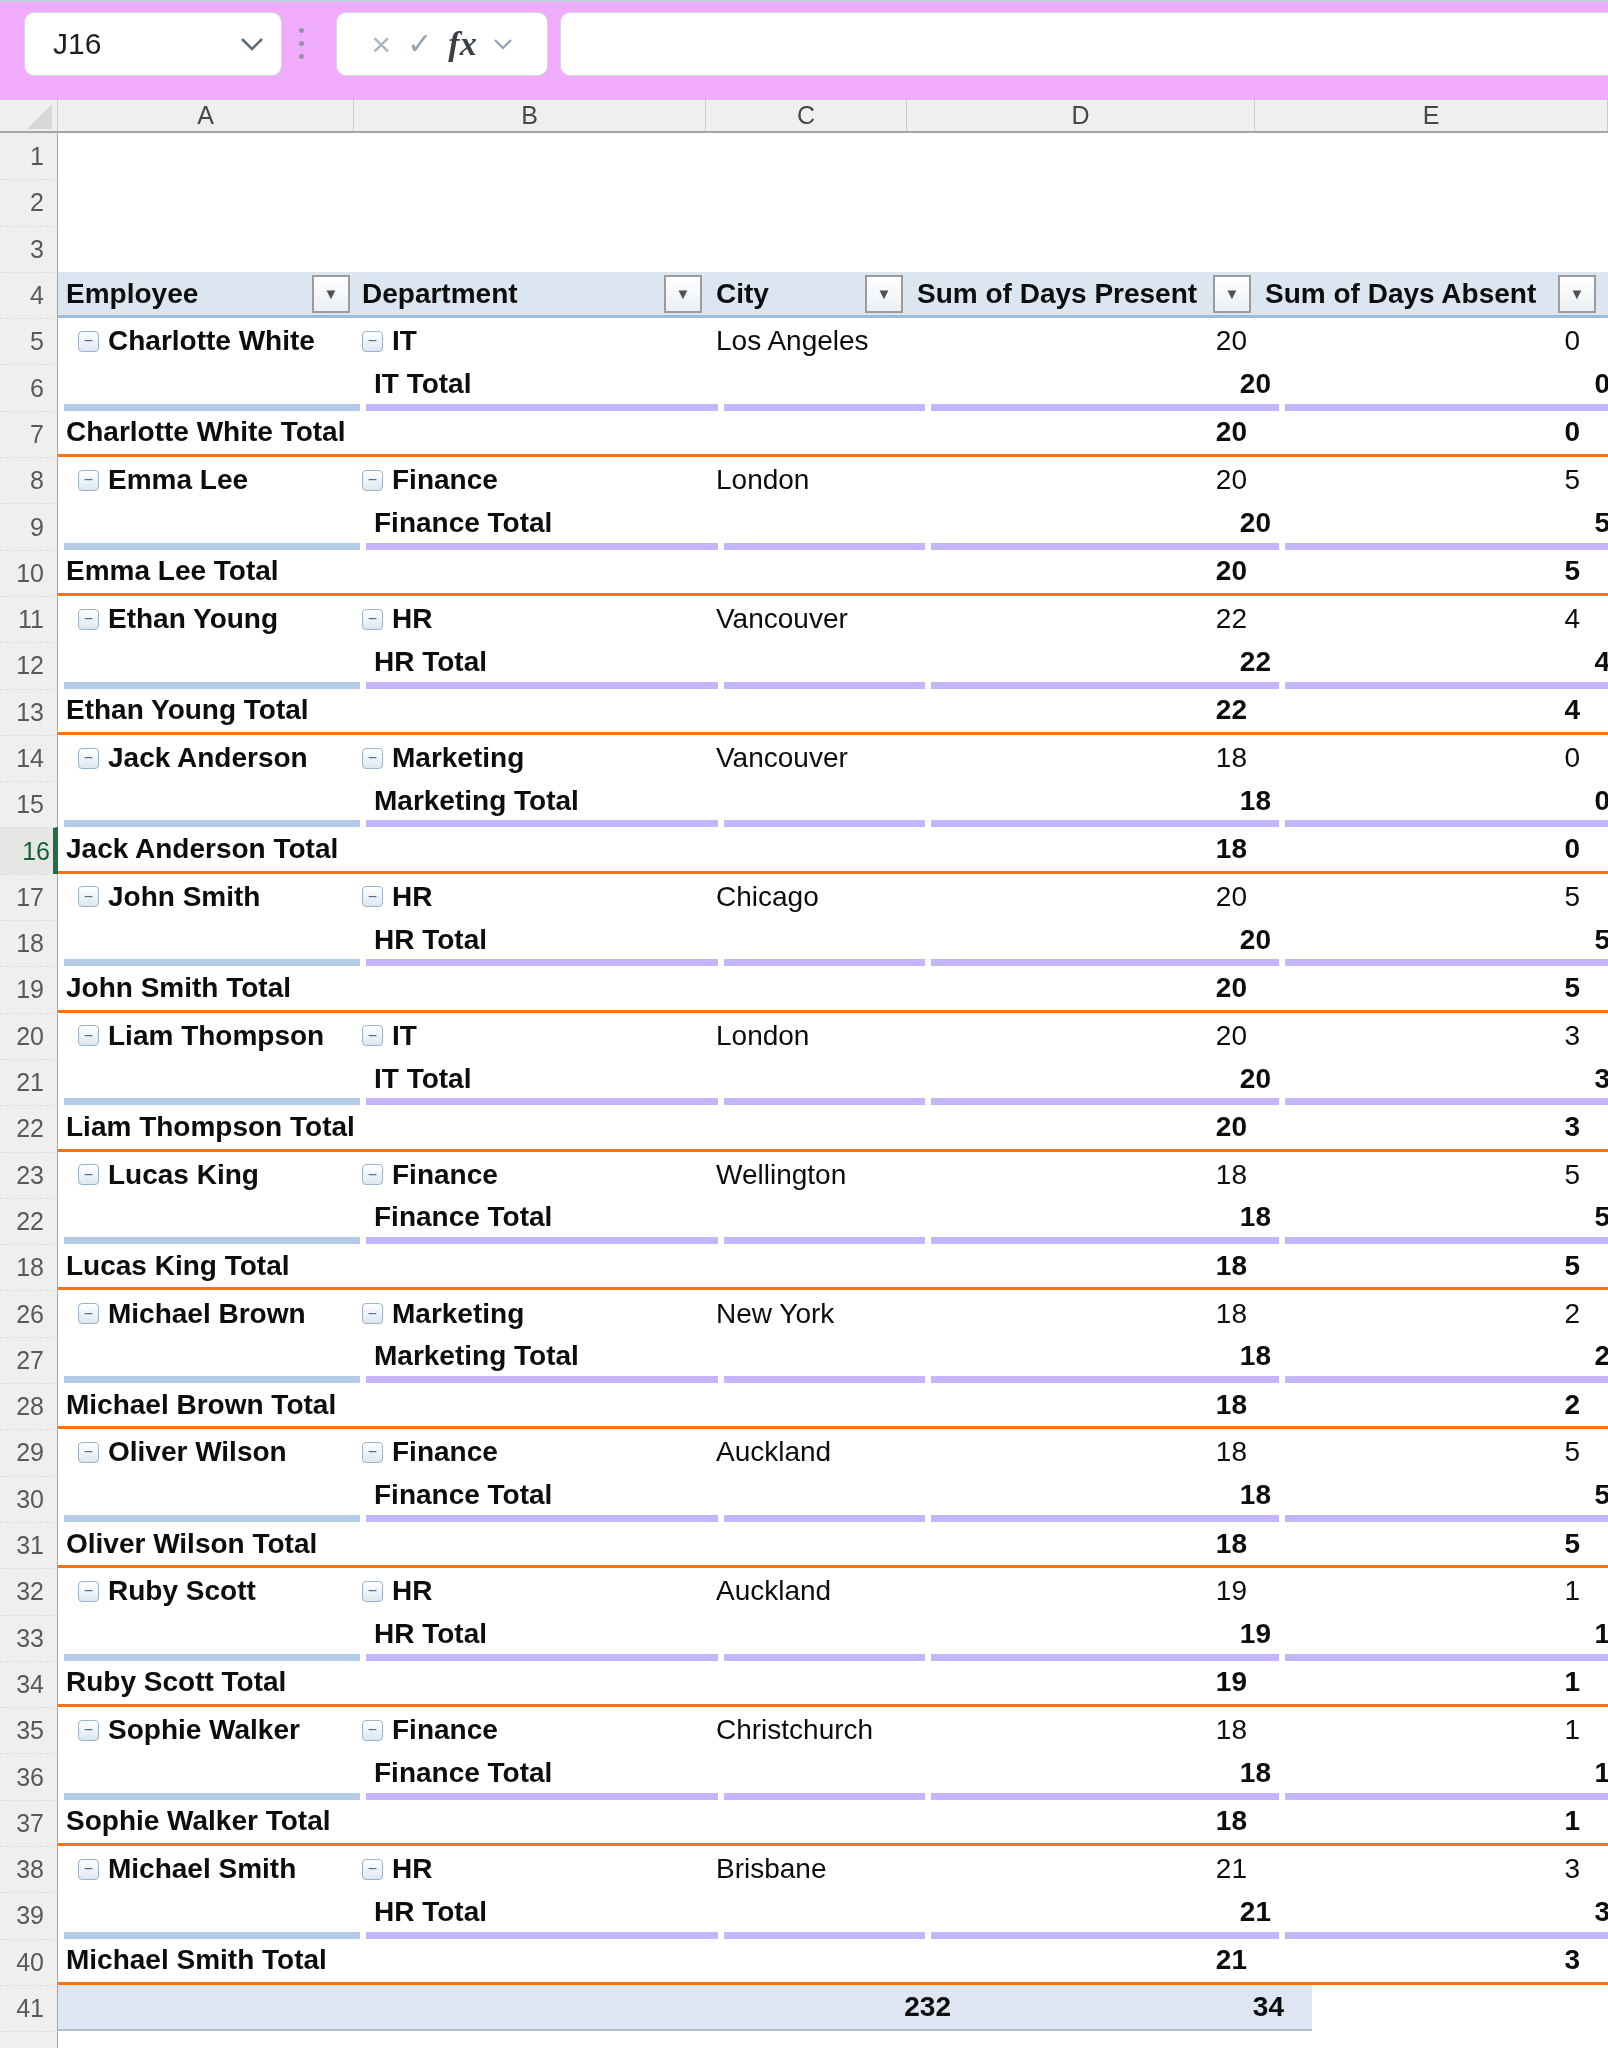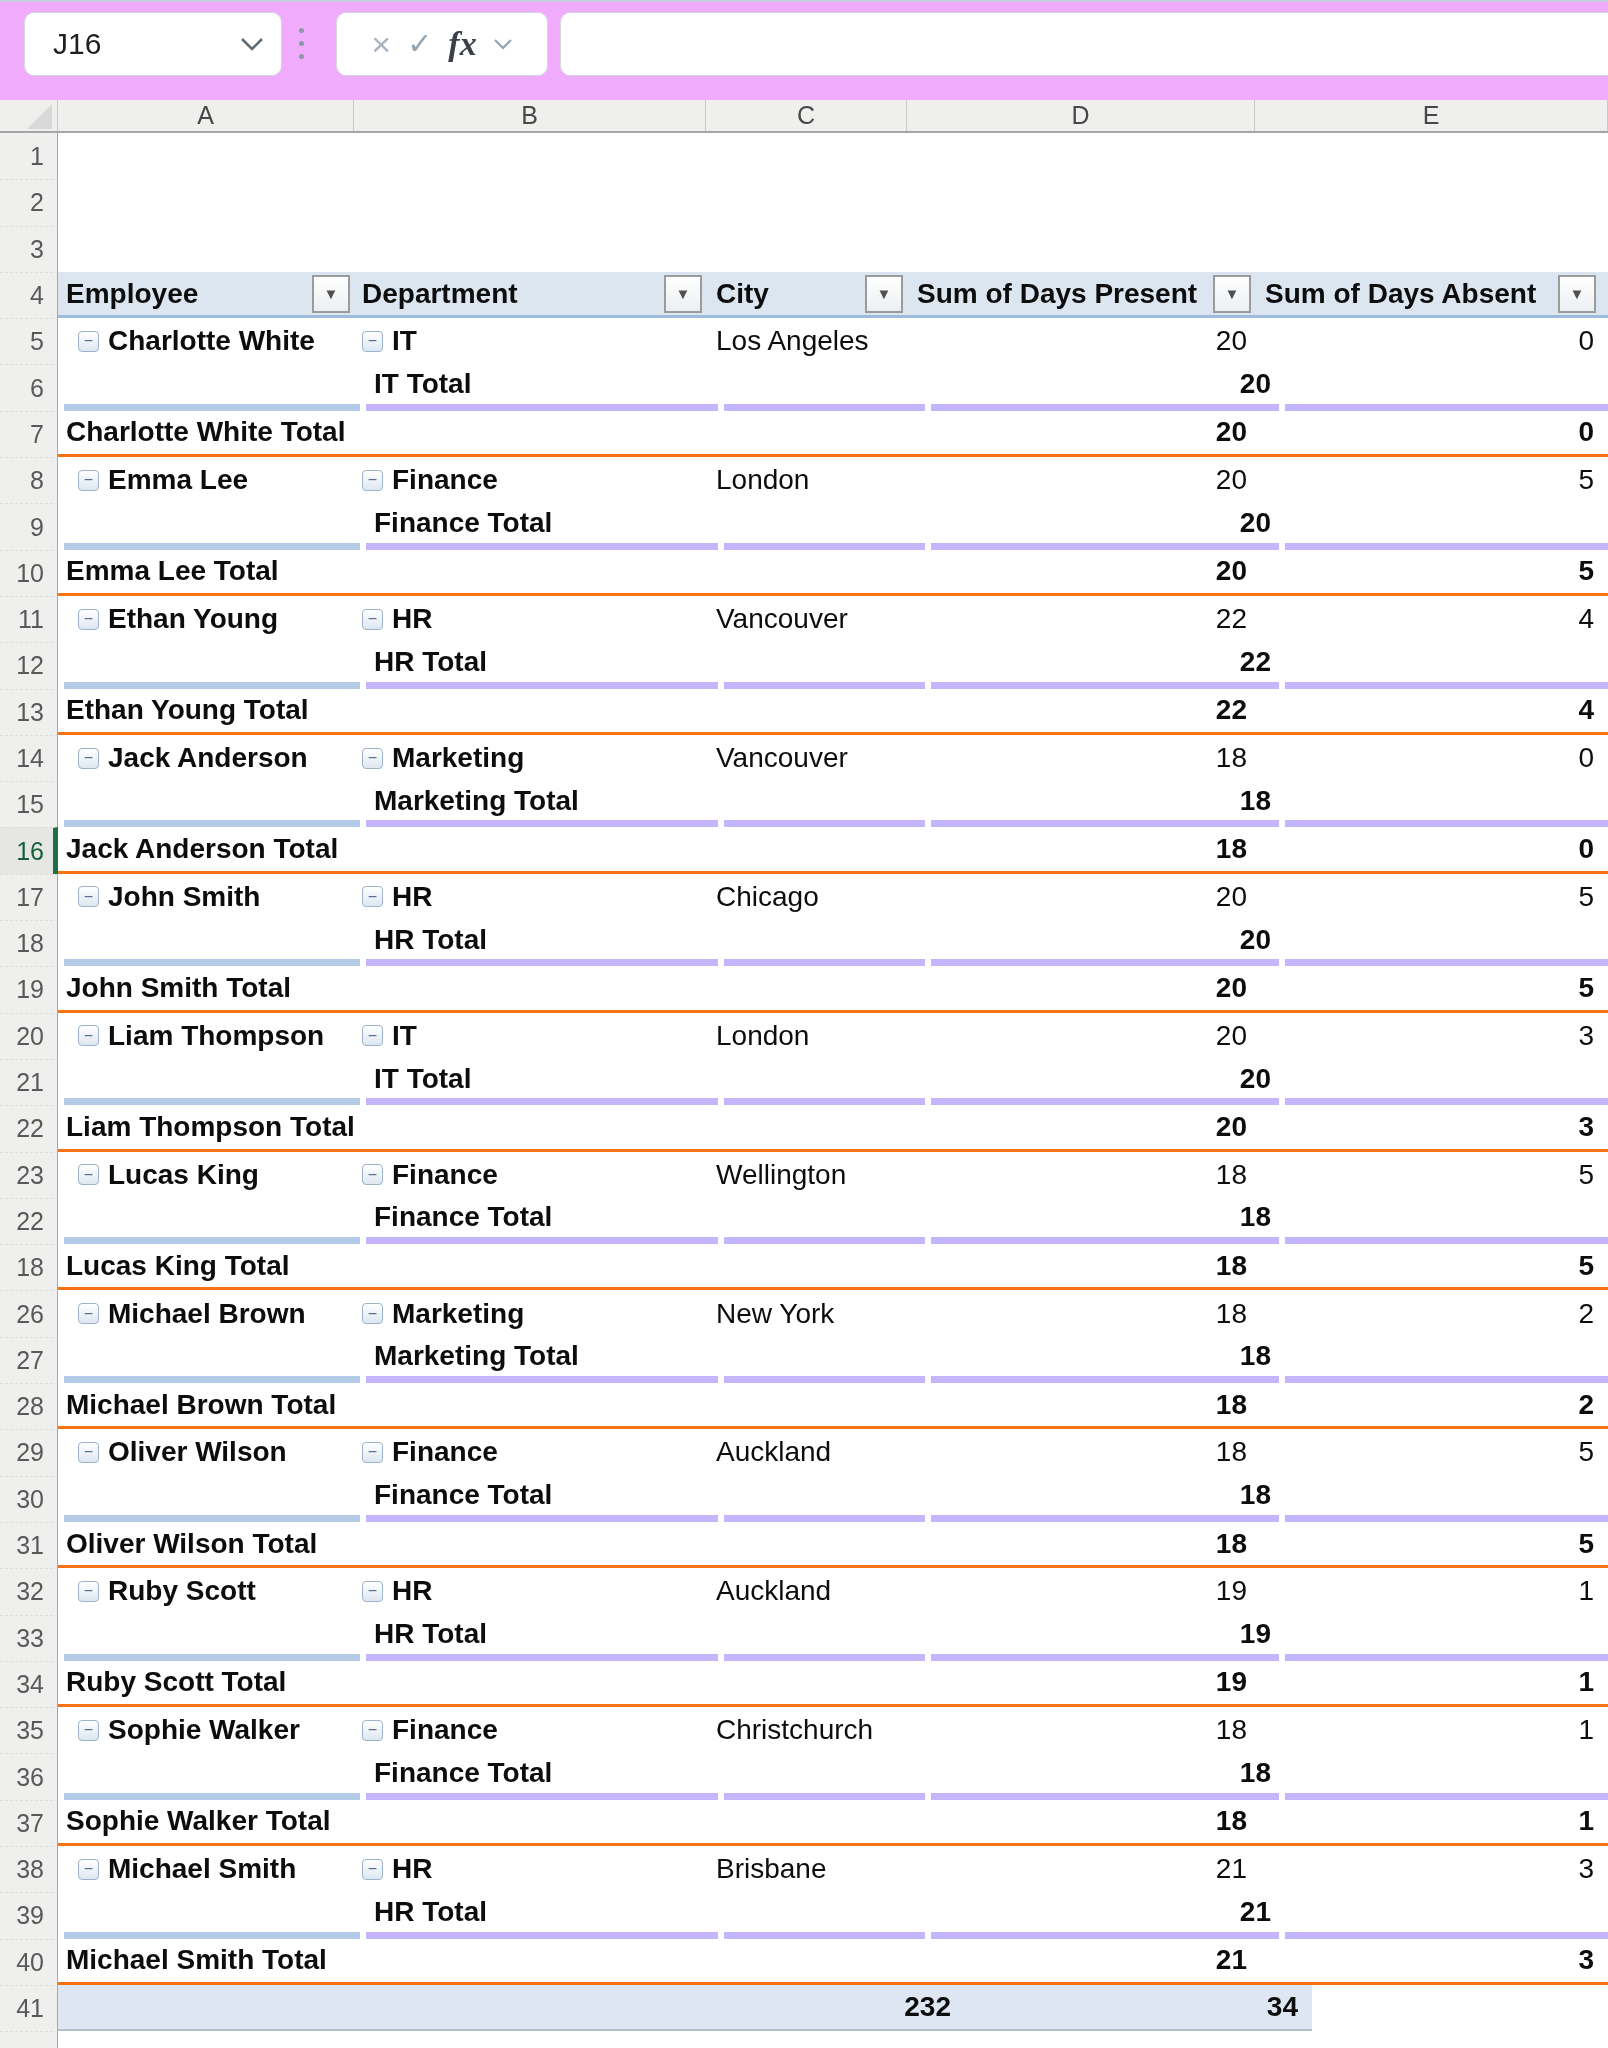--- a/index.html
+++ b/index.html
@@ -29,29 +29,29 @@
   .colhead { display:flex; align-items:center; justify-content:center;
              font-size:25px; color:#474747; border-right:1px solid #c9c9c9; }
 
   
   .grid { background:#fff; }
   .row { display:flex; height:46.3px; }
   .rowhead { width:58px; flex:0 0 58px; background:#efefee; border-right:1px solid #a5a5a5;
              border-top:1px dashed #dddddc; display:flex; align-items:center; justify-content:flex-end;
              padding-right:13px; font-size:25px; color:#595959; }
   .row:first-child .rowhead { border-top:none; }
-  .rowhead.active { background:#e6e7e4; border-right:5px solid #1e6f46; color:#175f3b; padding-right:9px; }
+  .rowhead.active { background:#e6e7e4; border-right:5px solid #1e6f46; color:#175f3b; padding-right:3px; }
   .cells { display:flex; flex:1 1 auto; }
   .cell { display:flex; align-items:center; font-size:28px; color:#0d0d0d;
           white-space:nowrap; overflow:hidden; }
   .c0 { width:296px; flex:0 0 296px; padding-left:8px; }
   .c1 { width:352px; flex:0 0 352px; padding-left:8px; }
   .c2 { width:201px; flex:0 0 201px; padding-left:10px; }
   .c3 { width:348px; flex:0 0 348px; justify-content:flex-end; padding-right:8px; }
-  .c4 { width:353px; flex:0 0 353px; justify-content:flex-end; padding-right:14px; }
+  .c4 { width:353px; flex:0 0 353px; justify-content:flex-end; padding-right:28px; }
   .bold { font-weight:bold; }
   .r-detail .c0 { padding-left:20px; }
 
   
   .r-header .cell { background:#dce6f1; border-bottom:3px solid #9dbcdd; font-weight:bold; position:relative; }
   .r-header .c3, .r-header .c4 { justify-content:flex-start; padding-left:10px; }
   .filterbtn { position:absolute; right:4px; top:50%; transform:translateY(-50%);
                width:38px; height:38px; border:2px solid #9b9b9b;
                background:linear-gradient(#ffffff,#eceff2);
                display:flex; align-items:center; justify-content:center;

